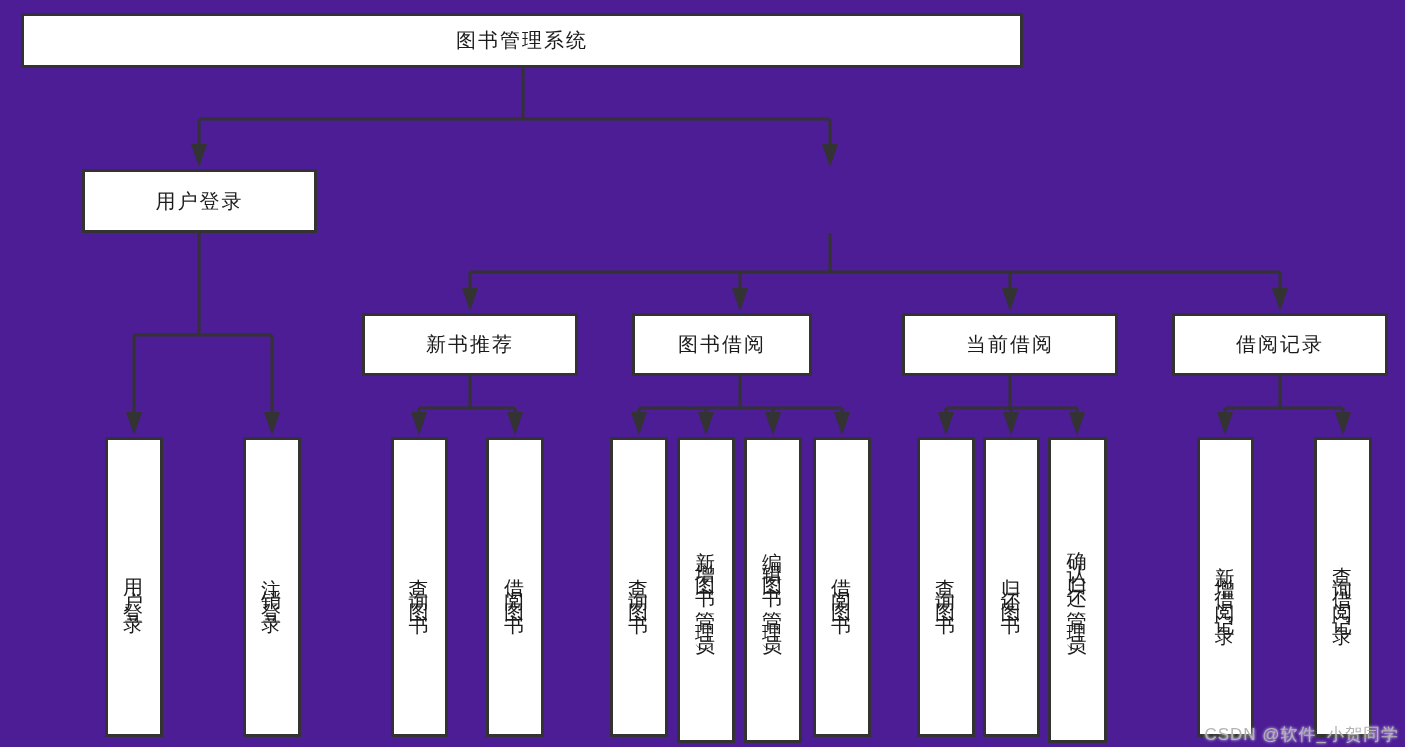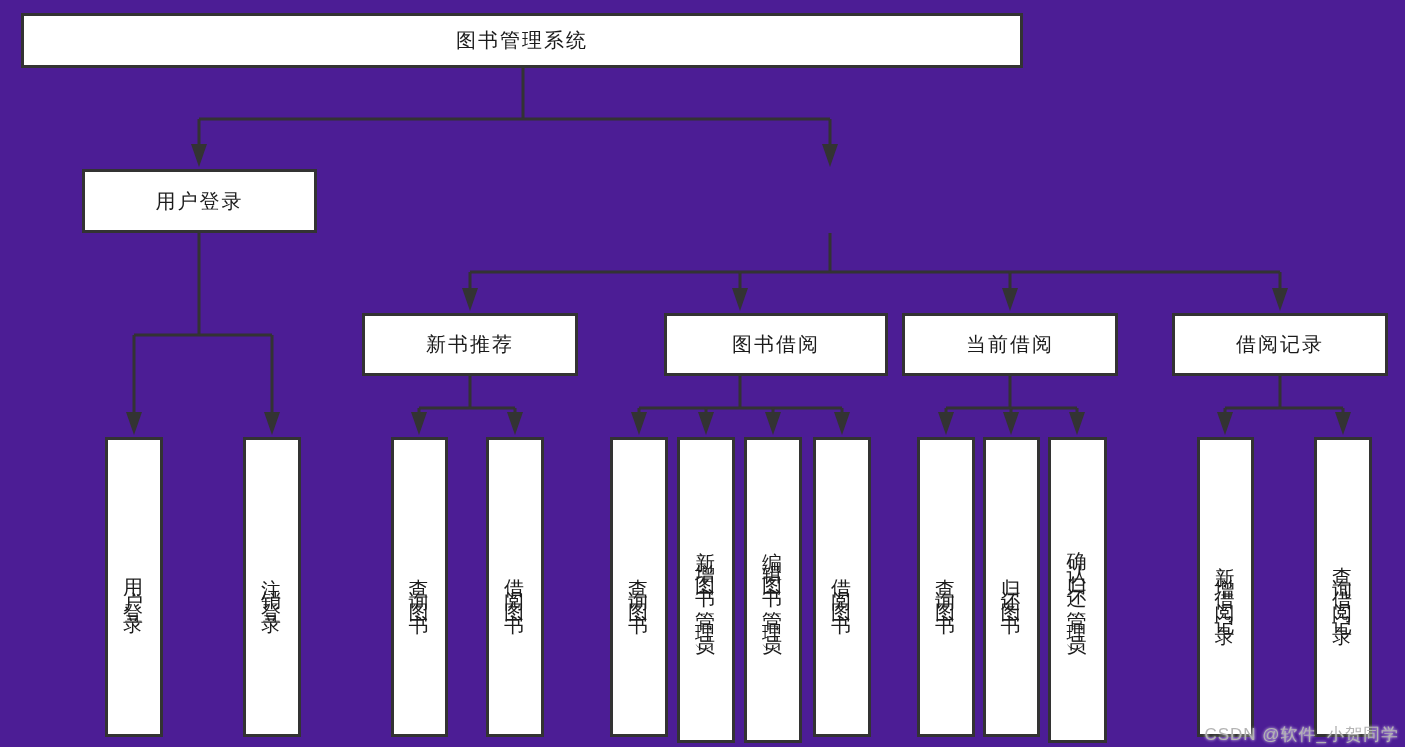--- a/index.html
+++ b/index.html
@@ -132,21 +132,21 @@
     <span>图书管理系统</span>
   </div>
 
   <div class="box hnode" style="left:82px; top:169px; width:235px;">
     <span>用户登录</span>
   </div>
 
   <div class="box" style="left:362px; top:313px; width:216px; height:63px;">
     <span>新书推荐</span>
   </div>
-  <div class="box" style="left:664px; top:313px; width:224px; height:63px;">
+  <div class="box" style="left:632px; top:313px; width:180px; height:63px;">
     <span>图书借阅</span>
   </div>
   <div class="box" style="left:902px; top:313px; width:216px; height:63px;">
     <span>当前借阅</span>
   </div>
   <div class="box" style="left:1172px; top:313px; width:216px; height:63px;">
     <span>借阅记录</span>
   </div>
 
   <div class="box vleaf" style="left:105px; top:437px;">用户登录</div>

